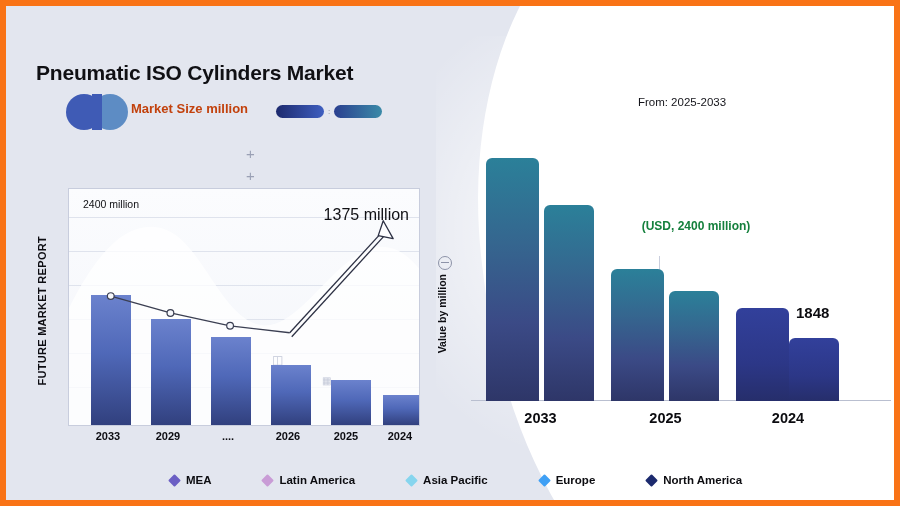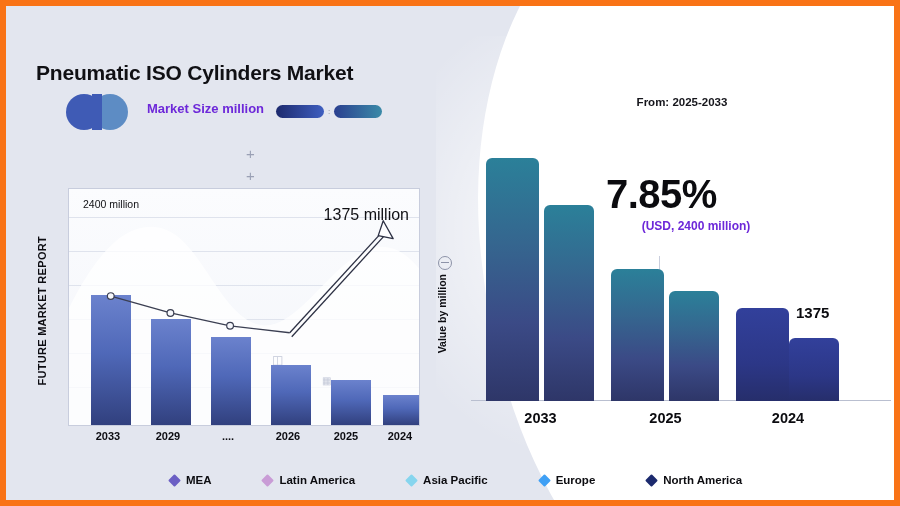--- a/index.html
+++ b/index.html
@@ -41,21 +41,21 @@
     position:absolute;left:30px;top:55px;
     font-size:21px;font-weight:bold;color:#101014;letter-spacing:-.2px;
   }
   .brand-row{position:absolute;left:60px;top:88px;height:36px;}
   .venn{position:relative;width:72px;height:36px;}
   .venn .c1{position:absolute;left:0;top:0;width:36px;height:36px;border-radius:50%;background:#3f5bb5;}
   .venn .c2{position:absolute;left:26px;top:0;width:36px;height:36px;border-radius:50%;background:#5d8cc4;}
   .venn .c3{position:absolute;left:26px;top:0;width:10px;height:36px;background:#3f5bb5;}
   .brand-label{
     position:absolute;left:125px;top:95px;
-    font-size:13px;font-weight:bold;color:#6d28d9;margin-left:16px;
+    font-size:13px;font-weight:bold;color:#c2410c;
   }
   .pill-group{position:absolute;left:270px;top:99px;display:flex;align-items:center;gap:4px;}
   .pill{width:48px;height:13px;border-radius:7px;}
   .pill-a{background:linear-gradient(90deg,#1d2a6e,#3f5fc0);}
   .pill-b{background:linear-gradient(90deg,#2a3f8f,#3b8aa8);}
   .pill-sep{font-size:8px;color:#7d8196;}
   .plus{position:absolute;color:#9aa0b5;font-size:15px;line-height:1;}
   .plus1{left:240px;top:140px;}
   .plus2{left:240px;top:162px;}
 
@@ -84,29 +84,29 @@
   .xtick-l{position:absolute;font-size:11px;font-weight:bold;color:#0d0d12;text-align:center;}
   .faint-ico{position:absolute;color:#c3c8d8;font-size:12px;}
 
   
   .right-title{
     position:absolute;left:466px;top:56px;width:420px;
     text-align:center;font-size:20px;font-weight:bold;color:#0c0c10;letter-spacing:-.2px;
   }
   .right-sub{
     position:absolute;left:466px;top:90px;width:420px;
-    text-align:center;font-size:11.5px;font-weight:bold;color:#15151b;
+    text-align:center;font-size:11.5px;font-weight:normal;color:#15151b;
   }
   .cagr{
     position:absolute;left:600px;top:166px;
     font-size:40px;font-weight:bold;color:#0b0b0f;letter-spacing:-.5px;
   }
   .cagr-sub{
     position:absolute;left:600px;top:213px;width:180px;text-align:center;
-    font-size:12px;font-weight:bold;color:#6d28d9;
+    font-size:12px;font-weight:bold;color:#15803d;
   }
   .yaxis-right{
     position:absolute;left:430px;top:268px;
     writing-mode:vertical-rl;transform:rotate(180deg);
     font-size:10.5px;font-weight:bold;color:#0d0d12;
   }
   .circ-ico{
     position:absolute;left:432px;top:250px;width:12px;height:12px;
     border:1px solid #8d93a8;border-radius:50%;
   }
@@ -210,41 +210,40 @@
   <div class="xticks-left">
     <div class="xtick-l" style="left:10px;width:60px;">2033</div>
     <div class="xtick-l" style="left:70px;width:60px;">2029</div>
     <div class="xtick-l" style="left:130px;width:60px;">....</div>
     <div class="xtick-l" style="left:190px;width:60px;">2026</div>
     <div class="xtick-l" style="left:248px;width:60px;">2025</div>
     <div class="xtick-l" style="left:302px;width:60px;">2024</div>
   </div>
 
   <div class="right-sub">From: 2025-2033</div>
-  <div class="cagr">7.85%</div>
   <div class="cagr-sub">(USD, 2400 million)</div>
 
   <div class="circ-ico"></div>
   <div class="yaxis-right">Value by million</div>
 
   <div class="ghost-corner"></div>
 
   <div class="right-chart">
     <div class="baseline"></div>
 
     <div class="bar-r" style="left:25px;width:53px;height:243px;"></div>
     <div class="bar-r" style="left:83px;width:50px;height:196px;"></div>
 
     <div class="bar-r" style="left:150px;width:53px;height:132px;"></div>
     <div class="bar-r" style="left:208px;width:50px;height:110px;"></div>
 
     <div class="bar-r navy" style="left:275px;width:53px;height:93px;"></div>
     <div class="bar-r navy" style="left:328px;width:50px;height:63px;"></div>
 
-    <div class="bar-value" style="left:335px;bottom:110px;">1375</div>
+    <div class="bar-value" style="left:335px;bottom:110px;">1848</div>
 
     <div class="xtick-r" style="left:22px;width:115px;">2033</div>
     <div class="xtick-r" style="left:147px;width:115px;">2025</div>
     <div class="xtick-r" style="left:272px;width:110px;">2024</div>
   </div>
 
   <div class="legend">
     <div class="leg-item">
       <span class="leg-dot" style="background:#6b5fc4"></span>
       <span class="leg-text">MEA</span>

